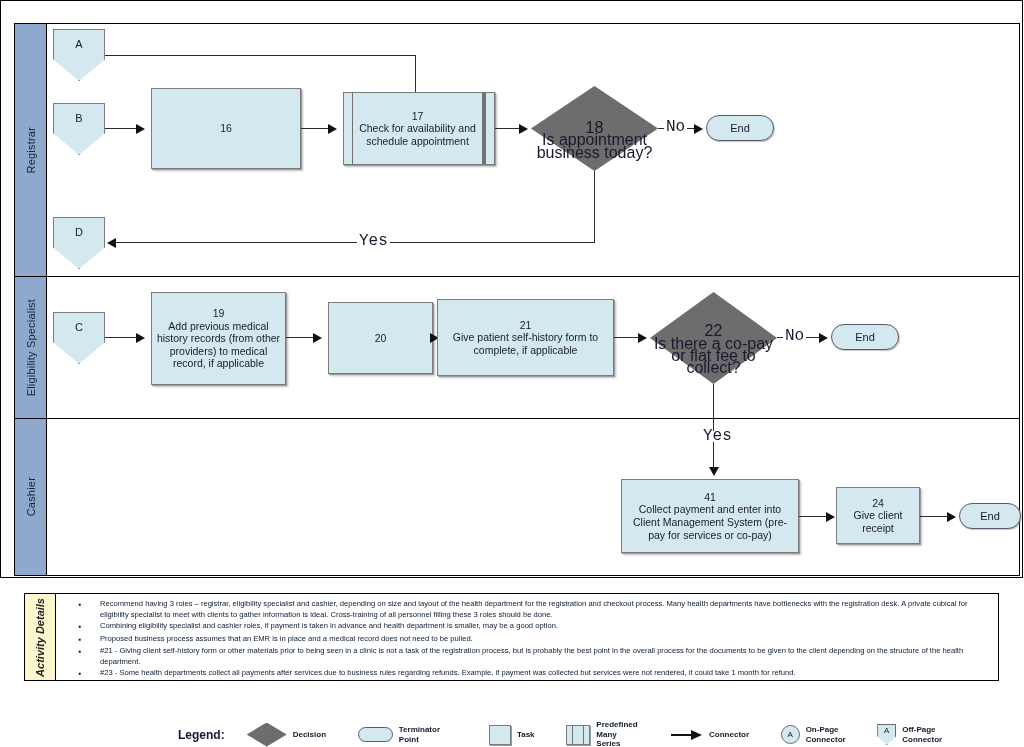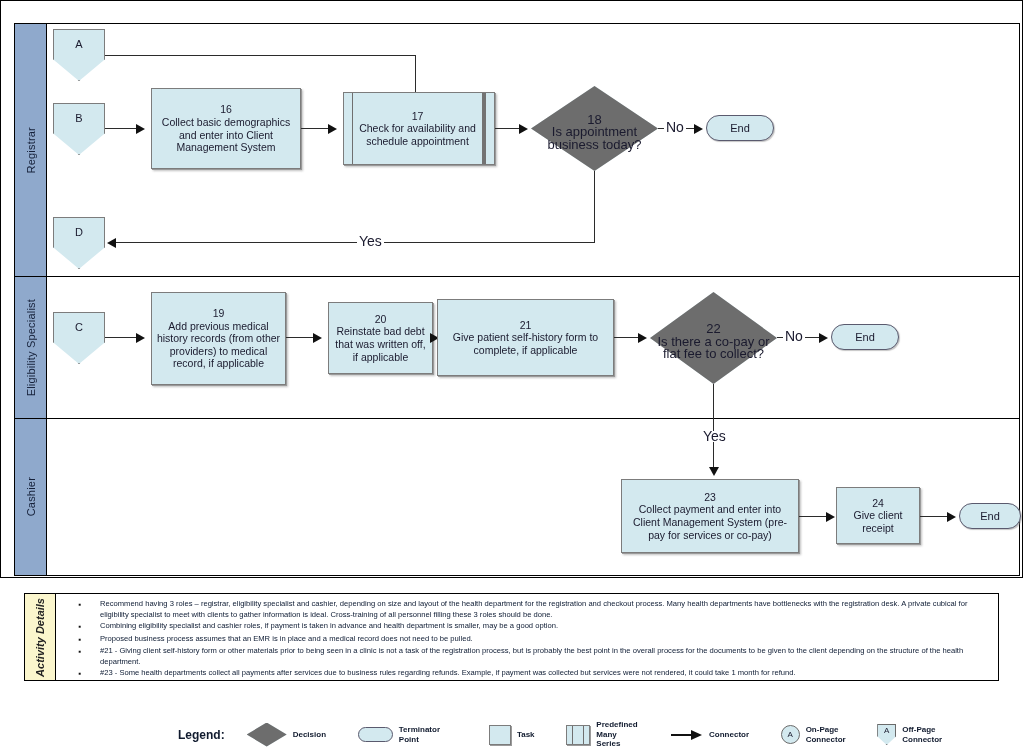--- a/index.html
+++ b/index.html
@@ -53,23 +53,23 @@
     position:absolute;left:0;top:0;width:100%;height:100%;
     background:#d3e9ef;
     clip-path:polygon(50% 0,100% 50%,50% 100%,0 50%);
   }
   .decision .dedge{
     position:absolute;left:0;top:0;width:100%;height:100%;
     background:#6d6d6d;
     clip-path:polygon(50% 0,100% 50%,50% 100%,0 50%,0 50%,50% 1.6%,98.4% 50%,50% 98.4%,1.6% 50%,0 50%);
   }
   .decision .dtext{
-    position:absolute;left:0;top:4px;width:100%;height:100%;
+    position:absolute;left:0;top:12px;width:100%;height:100%;
     display:flex;align-items:center;justify-content:flex-start;text-align:center;
-    font-size:13px;line-height:12.4px;
+    font-size:16px;line-height:12.4px;
   }
   .terminator{
     position:absolute;box-sizing:border-box;background:#d3e9ef;
     border:1px solid #5a5a6e;border-radius:999px;
     box-shadow:1px 1px 1px rgba(140,140,140,.5);
     display:flex;align-items:center;justify-content:center;
     font-size:11px;
   }
   .offpage{position:absolute;}
   .offpage .oshape{
@@ -88,21 +88,21 @@
   .vline{position:absolute;width:0;border-left:1px solid #2b2b2b;}
   .arrow-r{position:absolute;width:0;height:0;
     border-top:5px solid transparent;border-bottom:5px solid transparent;
     border-left:9px solid #111;}
   .arrow-l{position:absolute;width:0;height:0;
     border-top:5px solid transparent;border-bottom:5px solid transparent;
     border-right:9px solid #111;}
   .arrow-d{position:absolute;width:0;height:0;
     border-left:5px solid transparent;border-right:5px solid transparent;
     border-top:9px solid #111;}
-  .edge-label{position:absolute;font-size:14px;background:#fff;padding:0 2px;line-height:11px;}
+  .edge-label{position:absolute;font-size:16px;background:#fff;padding:0 2px;line-height:11px;font-family:Liberation Mono, monospace;}
 
   
   #activity-details{
     position:absolute;left:24px;top:593px;width:975px;height:88px;
     border:1px solid #000;box-sizing:border-box;background:#fff;display:flex;
   }
   #activity-details-label{
     width:30px;background:#fbf6cd;border-right:1px solid #000;
     display:flex;align-items:center;justify-content:center;flex:0 0 30px;
   }
@@ -167,21 +167,20 @@
         <div class="offpage" style="left:6px;top:79px;width:52px;height:52px;">
           <div class="oshape"></div>
           <div class="otext">B</div>
         </div>
         <div class="hline" style="left:58px;top:104px;width:34px;"></div>
         <div class="arrow-r" style="left:89px;top:100px;"></div>
 
         <div class="task" style="left:104px;top:64px;width:150px;height:81px;">
           <div>
             <div>16</div>
-            <div>Collect basic demographics and enter into Client Management System</div>
           </div>
         </div>
 
         <div class="hline" style="left:254px;top:104px;width:30px;"></div>
         <div class="arrow-r" style="left:281px;top:100px;"></div>
 
         <div class="predef" style="left:296px;top:68px;width:152px;height:73px;">
           <div class="inner">
             <div>
               <div>17</div>
@@ -243,21 +242,20 @@
             <div>Add previous medical history records (from other providers) to medical record, if applicable</div>
           </div>
         </div>
 
         <div class="hline" style="left:239px;top:60px;width:30px;"></div>
         <div class="arrow-r" style="left:266px;top:56px;"></div>
 
         <div class="task" style="left:281px;top:25px;width:105px;height:72px;">
           <div>
             <div>20</div>
-            <div>Reinstate bad debt that was written off, if applicable</div>
           </div>
         </div>
 
         <div class="hline" style="left:386px;top:60px;width:30px;"></div>
         <div class="arrow-r" style="left:383px;top:56px;"></div>
 
         <div class="task" style="left:390px;top:22px;width:177px;height:77px;">
           <div>
             <div>21</div>
             <div>Give patient self-history form to complete, if applicable</div>
@@ -295,21 +293,21 @@
         <span>Cashier</span>
       </div>
       <div class="lane-body">
 
         <div class="vline" style="left:666px;top:0;height:51px;"></div>
         <div class="edge-label" style="left:654px;top:12px;">Yes</div>
         <div class="arrow-d" style="left:662px;top:48px;"></div>
 
         <div class="task" style="left:574px;top:60px;width:178px;height:74px;">
           <div>
-            <div>23</div>
+            <div>41</div>
             <div>Collect payment and enter into Client Management System (pre-pay for services or co-pay)</div>
           </div>
         </div>
 
         <div class="hline" style="left:752px;top:97px;width:30px;"></div>
         <div class="arrow-r" style="left:779px;top:93px;"></div>
 
         <div class="task" style="left:789px;top:68px;width:84px;height:57px;">
           <div>
             <div>24</div>

